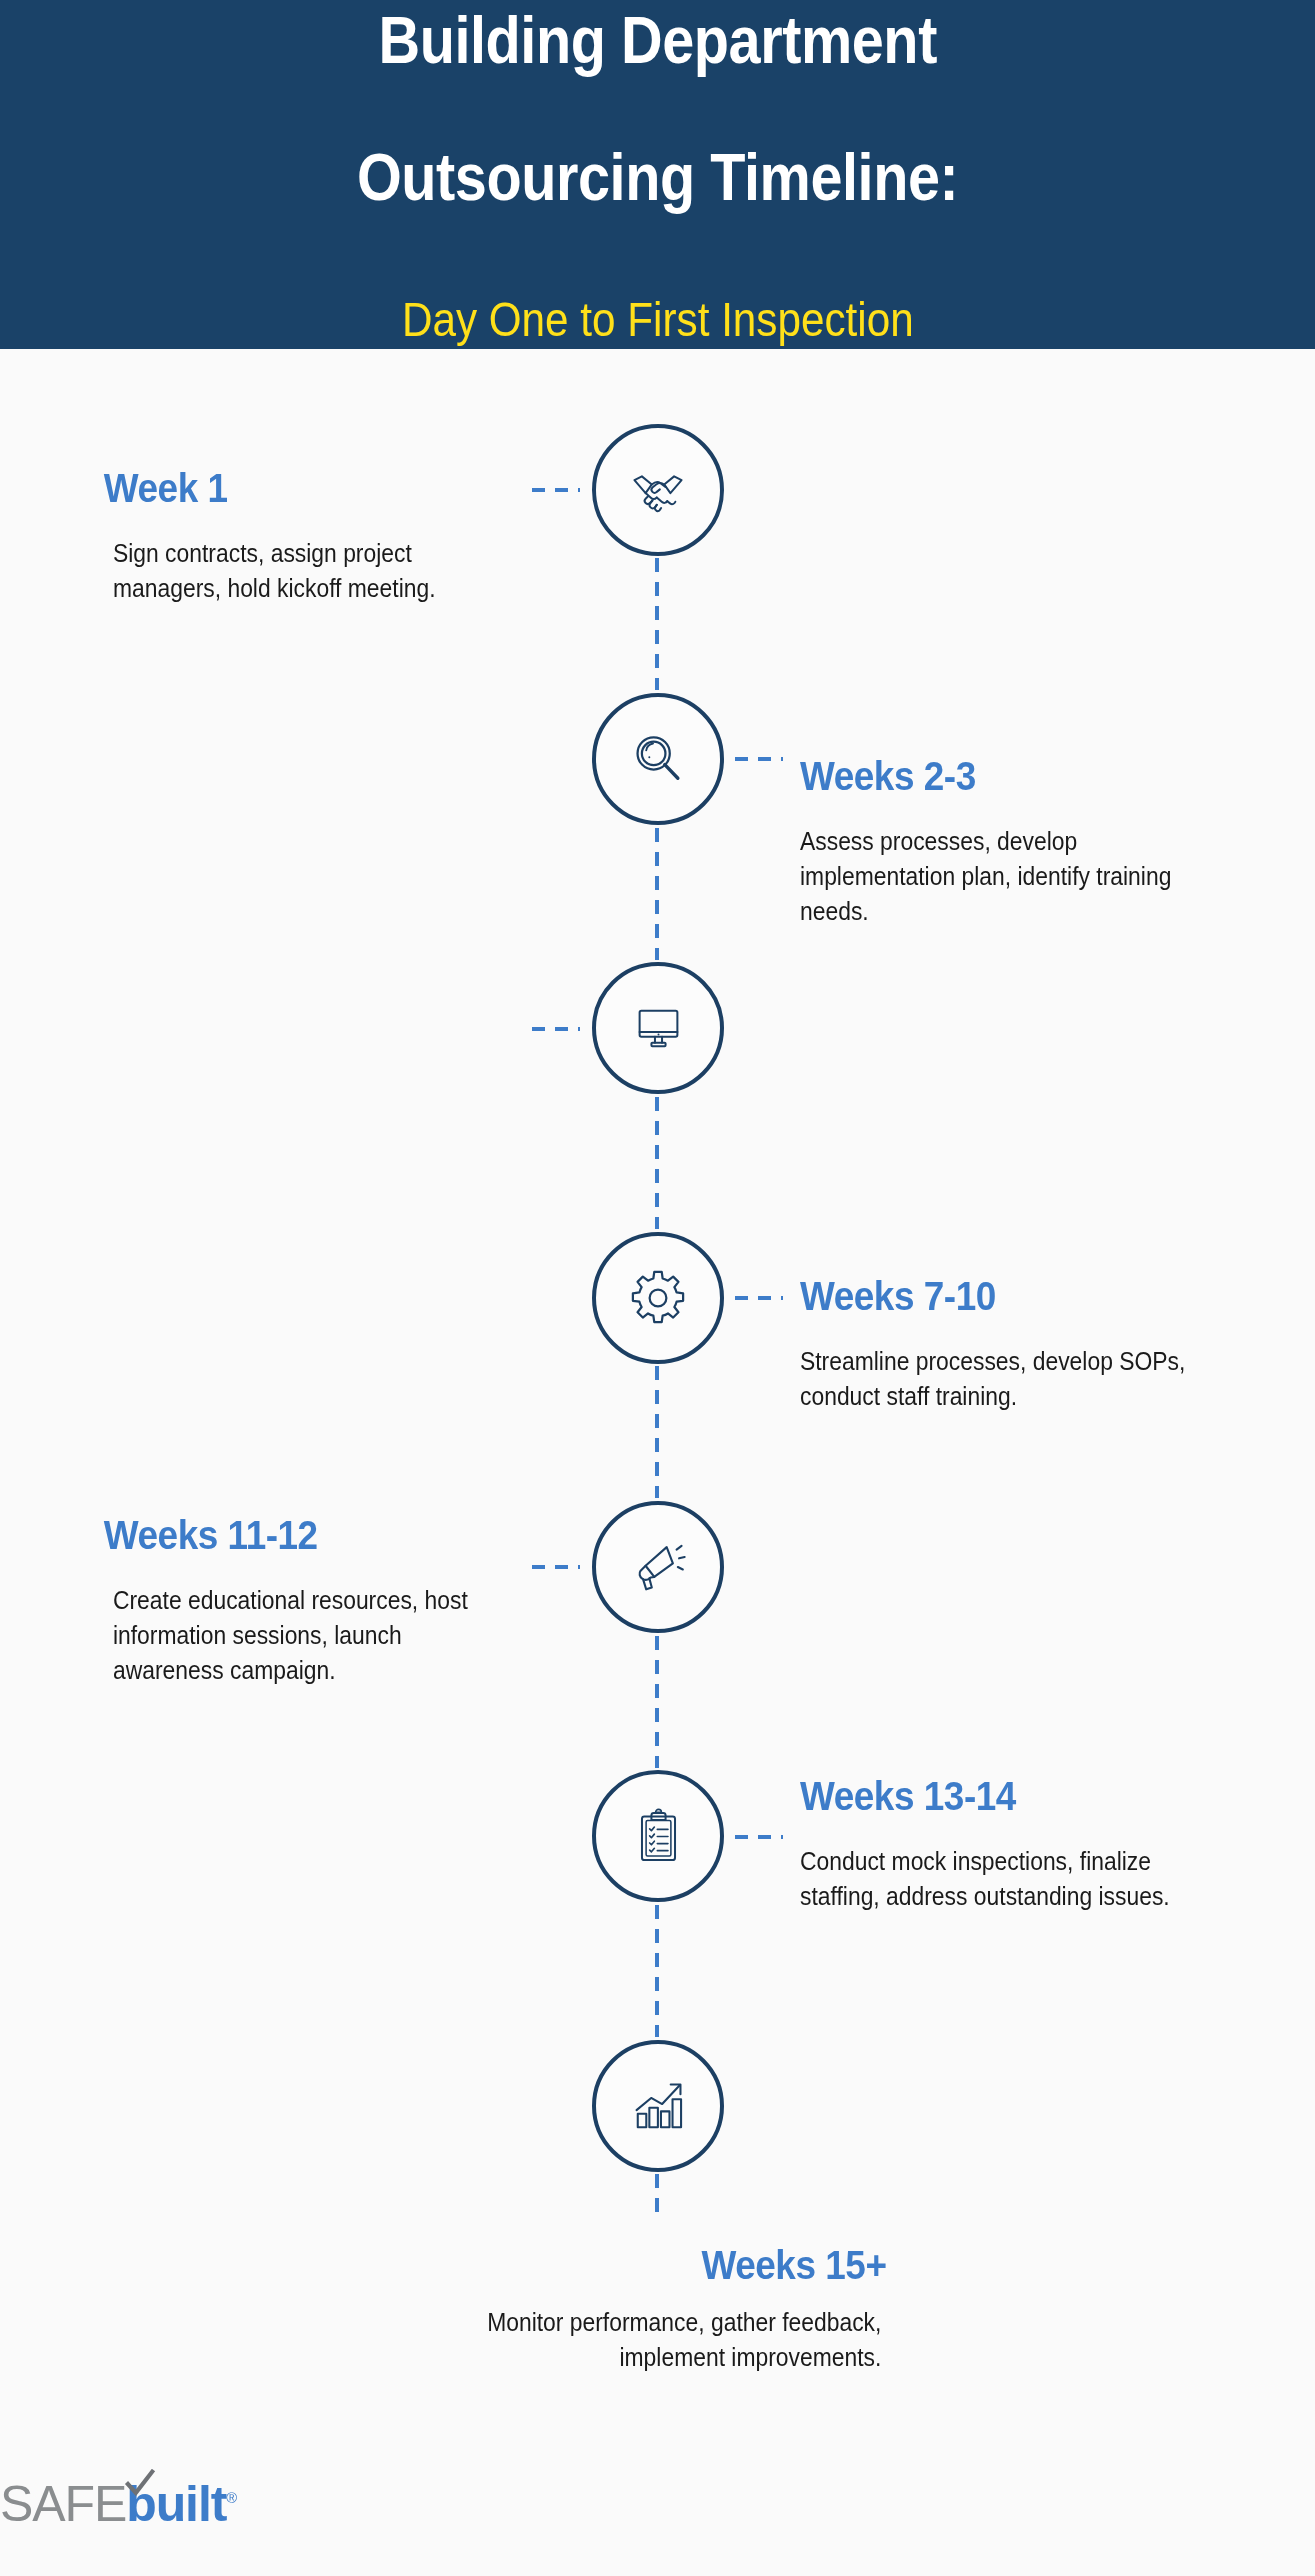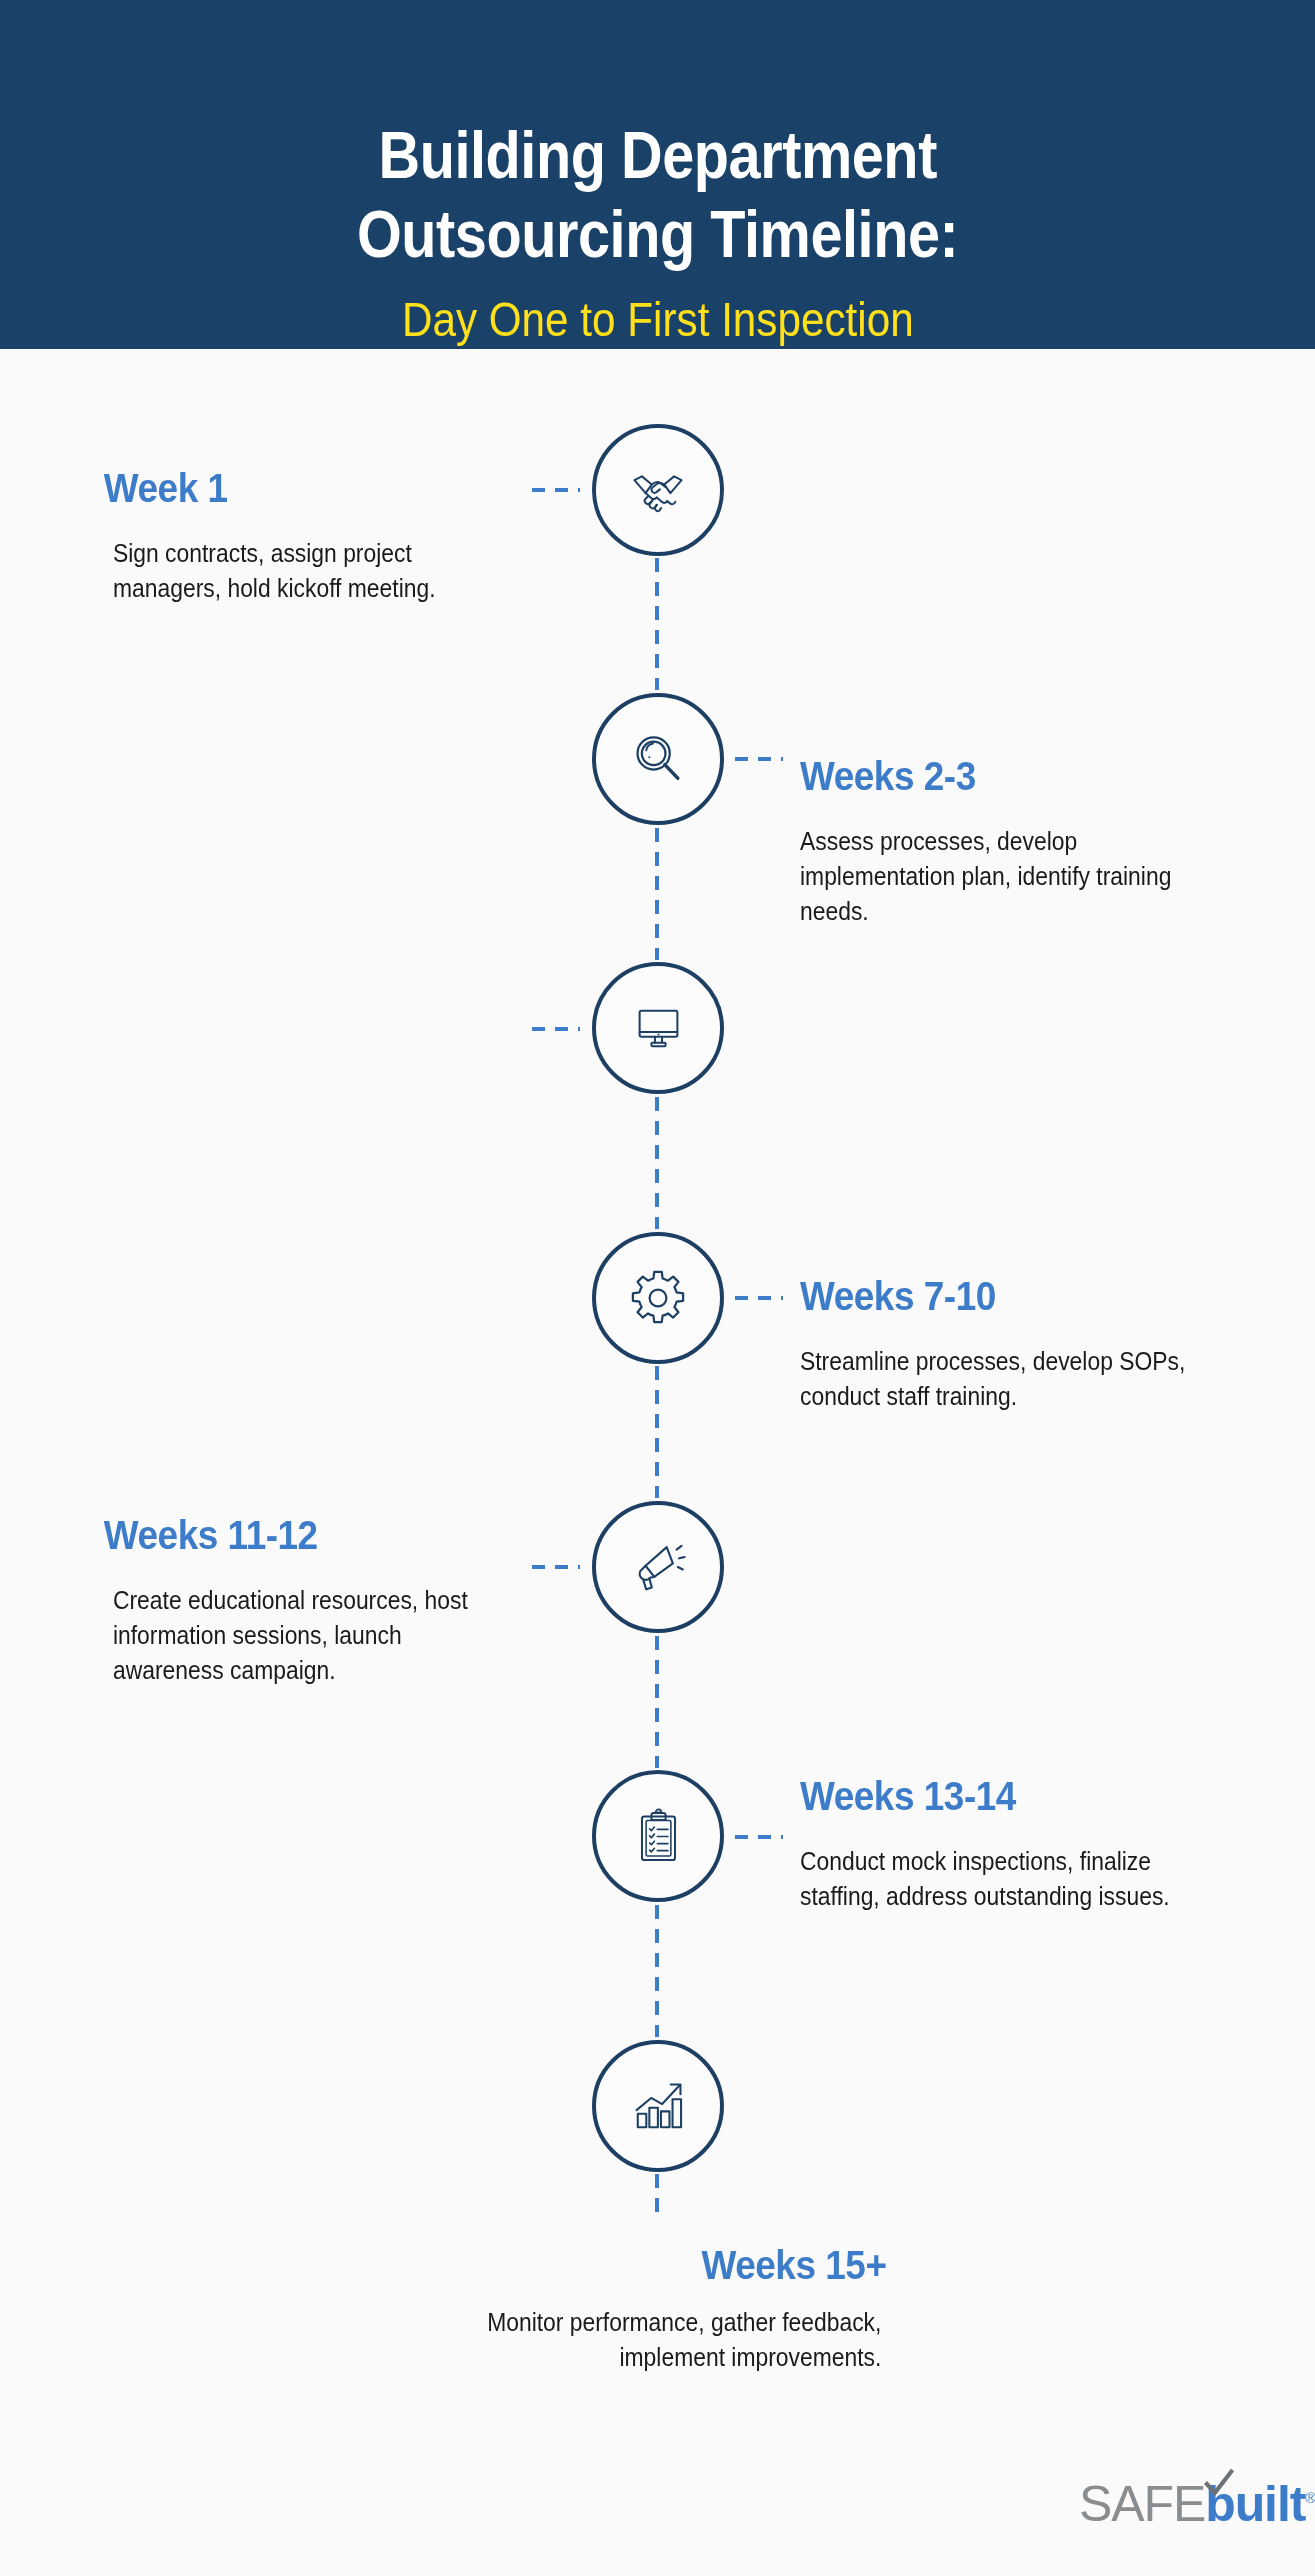--- a/index.html
+++ b/index.html
@@ -22,21 +22,21 @@
   
   .header {
     position:absolute;
     left:0; top:0;
     width:1315px;
     height:349px;
     background:#1A4268;
     display:flex;
     flex-direction:column;
     align-items:center;
-    justify-content:flex-end;
+    justify-content:space-between;
   }
   .header-title {
     color:#FFFFFF;
     font-size:67px;
     line-height:1.18;
     font-weight:bold;
     letter-spacing:-0.5px;
     text-align:center;
     transform:scaleX(0.86);
     transform-origin:center center;
@@ -136,21 +136,21 @@
   .entry-text.center .entry-desc   { transform-origin:center center; }
 
   
   .footer {
     position:absolute;
     left:0; top:2467px;
     width:1315px;
     height:74px;
     display:flex;
     align-items:center;
-    justify-content:flex-end;
+    justify-content:flex-start;
   }
   .logo {
     position:relative;
     font-size:50px;
     line-height:1;
     letter-spacing:-1.1px;
     white-space:nowrap;
     display:inline-block;
   }
   .logo .safe  { color:#8A8D8F; font-weight:normal; }

